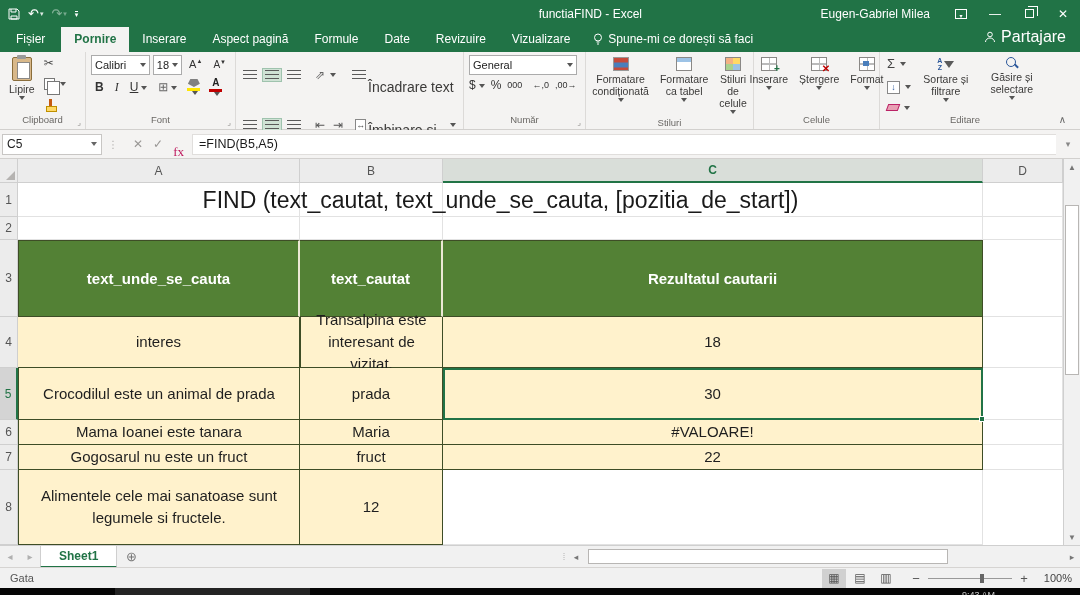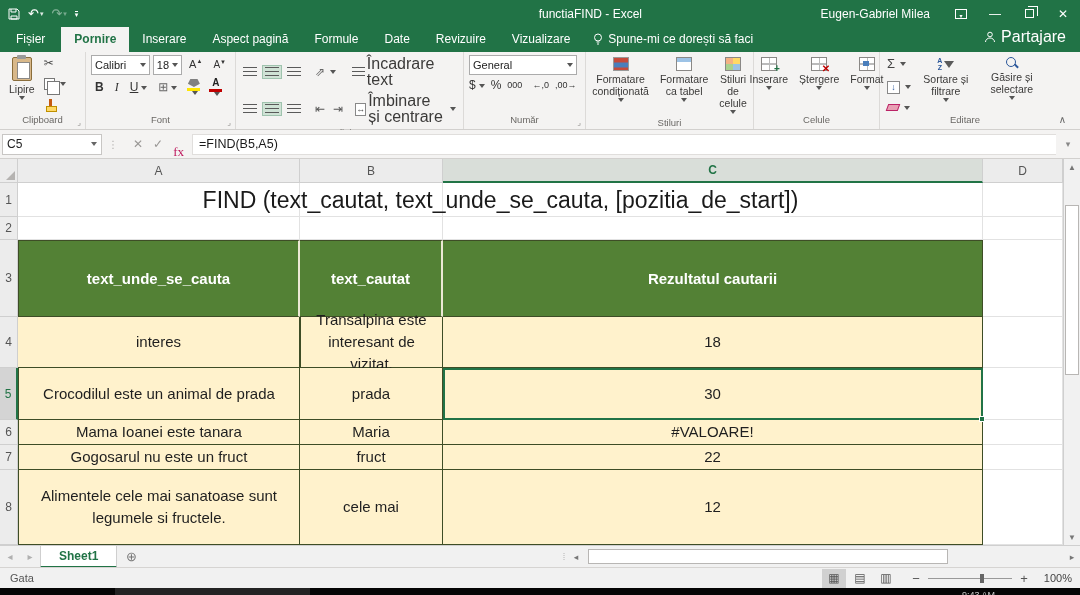--- a/index.html
+++ b/index.html
@@ -44,21 +44,21 @@
   .sbtn { display:flex; align-items:center; gap:2px; font-size:12px; color:#444; padding:1px 2px; line-height:1; }
   .combo { background:#fff; border:1px solid #ababab; height:20px; display:flex; align-items:center; font-size:11px; padding:0 3px; position:relative; }
   .combo .cval { flex:1; }
   .combo::after { content:""; border-left:3px solid transparent; border-right:3px solid transparent; border-top:4px solid #555; margin-left:3px; }
   .fontrow { display:flex; align-items:center; gap:3px; }
   .btnchar { font-size:12px; color:#333; padding:1px 4px; line-height:1.2; }
   .licon { width:14px; height:10px; background:repeating-linear-gradient(to bottom, #5a5a5a 0 1.5px, transparent 1.5px 4px); }
   .alselect { background:#cfe2d5; outline:1px solid #9fc3ae; }
   .colorbar { display:block; width:13px; height:3px; margin-top:1px; }
   .iconbtn { display:flex; flex-direction:column; align-items:center; padding:1px 3px; }
-  .minitxt { font-size:16px; color:#3b3a39; }
+  .minitxt { font-size:14px; color:#3b3a39;margin-top:24px; }
   .eraser { width:12px; height:7px; background:#e8a0b4; border:1px solid #b26; transform:skewX(-20deg); }
   .boxdown { width:13px; height:13px; border:1px solid #888; font-size:9px; display:flex; align-items:center; justify-content:center; color:#2b579a; background:#fff; }
   .mag { position:relative; width:12px; height:12px; }
   .mag::before { content:""; position:absolute; left:0; top:0; width:8px; height:8px; border:1.5px solid #2b579a; border-radius:50%; }
   .mag::after { content:""; position:absolute; left:8px; top:8px; width:5px; height:1.5px; background:#2b579a; transform:rotate(45deg); }
   .funnel { width:0; height:0; border-left:5px solid transparent; border-right:5px solid transparent; border-top:7px solid #5a5a5a; }
   .az { font-size:7px; line-height:1; color:#2b579a; font-weight:bold; text-align:center; }
   .grid-ic { width:16px; height:14px; border:1px solid #8a8886; background:
       linear-gradient(#fff,#fff); position:relative; }
   .grid-ic::before { content:""; position:absolute; inset:0;
@@ -465,21 +465,20 @@
       <div class="cell"></div>
 
       <div class="hdr">7</div>
       <div class="dc first">Gogosarul nu este un fruct</div>
       <div class="dc">fruct</div>
       <div class="dc">22</div>
       <div class="cell"></div>
 
       <div class="hdr">8</div>
       <div class="dc first">Alimentele cele mai sanatoase sunt legumele si fructele.</div>
-      <div class="dc">cele mai</div>
       <div class="dc">12</div>
       <div class="cell"></div>
 
       <div class="title-overlay">FIND (text_cautat, text_unde_se_cauta, [pozitia_de_start])</div>
       <div class="selbox">
           <span class="handle"></span>
         </div>
     </div>
   </div>
 

